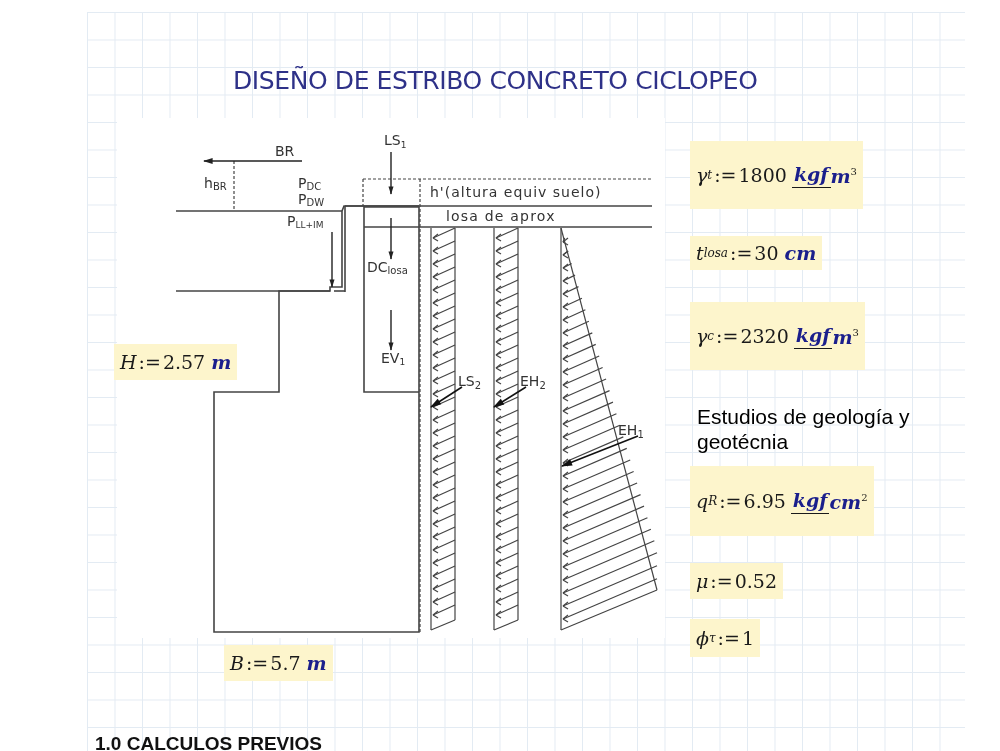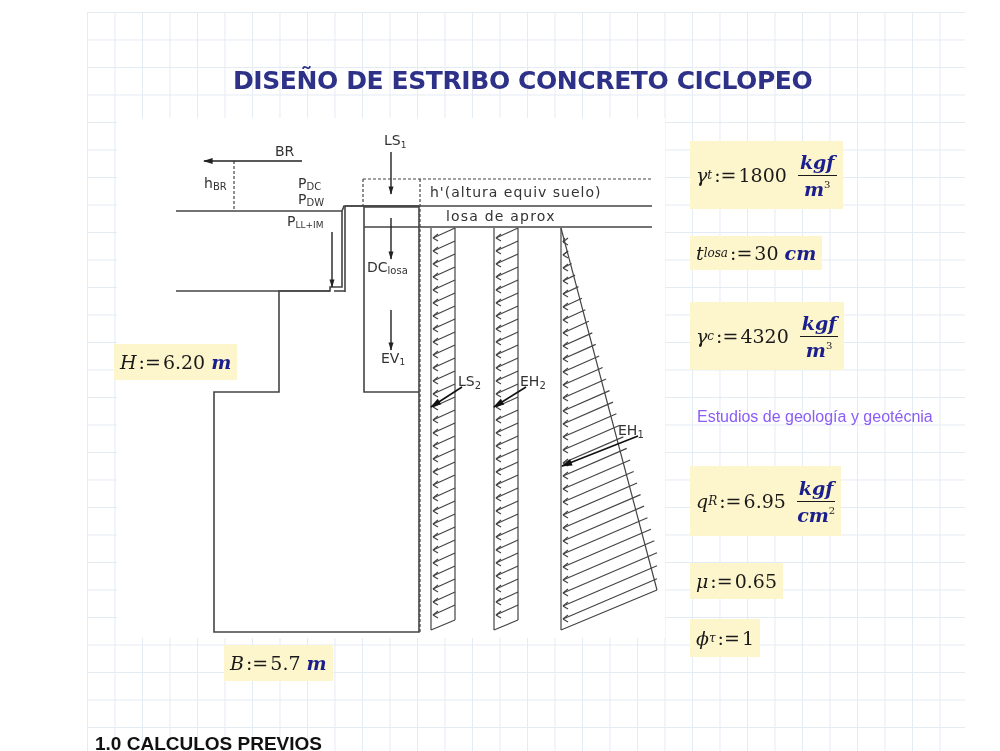--- a/index.html
+++ b/index.html
@@ -10,43 +10,43 @@
   }
   .grid {
     position: absolute; left: 87px; top: 12px; width: 878px; height: 740px;
     background-image:
       linear-gradient(to right, #e3ebf3 1px, transparent 1px),
       linear-gradient(to bottom, #e3ebf3 1px, transparent 1px);
     background-size: 27.5px 27.5px;
   }
   .title {
     position: absolute; left: 233px; top: 66px;
-    font-family: "DejaVu Sans", sans-serif; font-weight: bold;
+    font-family: "DejaVu Sans", sans-serif; font-weight: normal;
     font-size: 25px; color: #2e3188; letter-spacing: -0.4px;
     white-space: nowrap;
   }
   .drawing-bg { position: absolute; left: 117px; top: 118px; width: 548px; height: 520px; background: #fff; }
   svg.drawing { position: absolute; left: 0; top: 0; }
   .cad { font-family: "DejaVu Sans", sans-serif; fill: #333; }
   .mathbox {
     position: absolute; background: #fdf5cc;
     font-family: "DejaVu Serif", serif; font-size: 19px; color: #1a1a1a;
     display: flex; align-items: center; padding: 0 6px; white-space: nowrap;
   }
   .mathbox .sym { font-style: italic; }
   .mathbox sub { font-size: 12px; font-style: italic; vertical-align: -5px; }
   .mathbox .assign { margin: 0 2px; }
   .unit { color: #1b1f8c; font-weight: bold; font-style: italic; }
-  .frac { display: inline-flex; flex-direction: column; align-items: center; margin-left: 11px; }
+  .frac { display: inline-flex; align-items: center; margin-left: 5px; }
   .frac .num { border-bottom: 1.6px solid #1a1a1a; padding: 0 2px 2px 2px; }
   .frac .den { padding-top: 2px; }
   .frac sup { font-size: 10px; color: #1a1a1a; font-weight: normal; font-style: normal; vertical-align: 8px; }
   .note {
     position: absolute; left: 697px; top: 404px; width: 260px;
-    font-size: 16px; color: #8b5cf6; line-height: 25px;
+    font-size: 21px; color: #000000; line-height: 25px;
   }
   .section {
     position: absolute; left: 95px; top: 733px;
     font-weight: bold; font-size: 19px; color: #111;
   }
 </style>
 </head>
 <body>
 
 <div class="grid"></div>
@@ -416,21 +416,21 @@
 <div class="mathbox" style="left:690px; top:236px; height:34px;">
   <span class="sym">t</span><sub>losa</sub>
   <span class="assign">:=</span>
   <span>30</span>&nbsp;<span class="unit">cm</span>
 </div>
 
 <div class="mathbox" style="left:690px; top:302px; height:68px;">
   <span class="sym">γ</span>
     <sub>c</sub>
   <span class="assign">:=</span>
-  <span>4320</span>
+  <span>2320</span>
   <span class="frac unit">
       <span class="num">kgf</span>
       <span class="den"><span>m</span><sup>3</sup></span>
     </span>
 </div>
 
 <div class="note">Estudios de geología y geotécnia</div>
 
 <div class="mathbox" style="left:690px; top:466px; height:70px;">
   <span class="sym">q</span>
@@ -439,34 +439,34 @@
   <span>6.95</span>
   <span class="frac unit">
       <span class="num">kgf</span>
       <span class="den"><span>cm</span><sup>2</sup></span>
     </span>
 </div>
 
 <div class="mathbox" style="left:690px; top:563px; height:36px;">
   <span class="sym">μ</span>
   <span class="assign">:=</span>
-  <span>0.65</span>
+  <span>0.52</span>
 </div>
 
 <div class="mathbox" style="left:690px; top:619px; height:38px;">
   <span class="sym">ϕ</span>
     <sub>τ</sub>
   <span class="assign">:=</span>
   <span>1</span>
 </div>
 
 <div class="mathbox" style="left:114px; top:344px; height:36px;">
   <span class="sym">H</span>
   <span class="assign">:=</span>
-  <span>6.20</span>&nbsp;<span class="unit">m</span>
+  <span>2.57</span>&nbsp;<span class="unit">m</span>
 </div>
 
 <div class="mathbox" style="left:224px; top:645px; height:36px;">
   <span class="sym">B</span>
   <span class="assign">:=</span>
   <span>5.7</span>&nbsp;<span class="unit">m</span>
 </div>
 
 <div class="section">1.0 CALCULOS PREVIOS</div>
 

